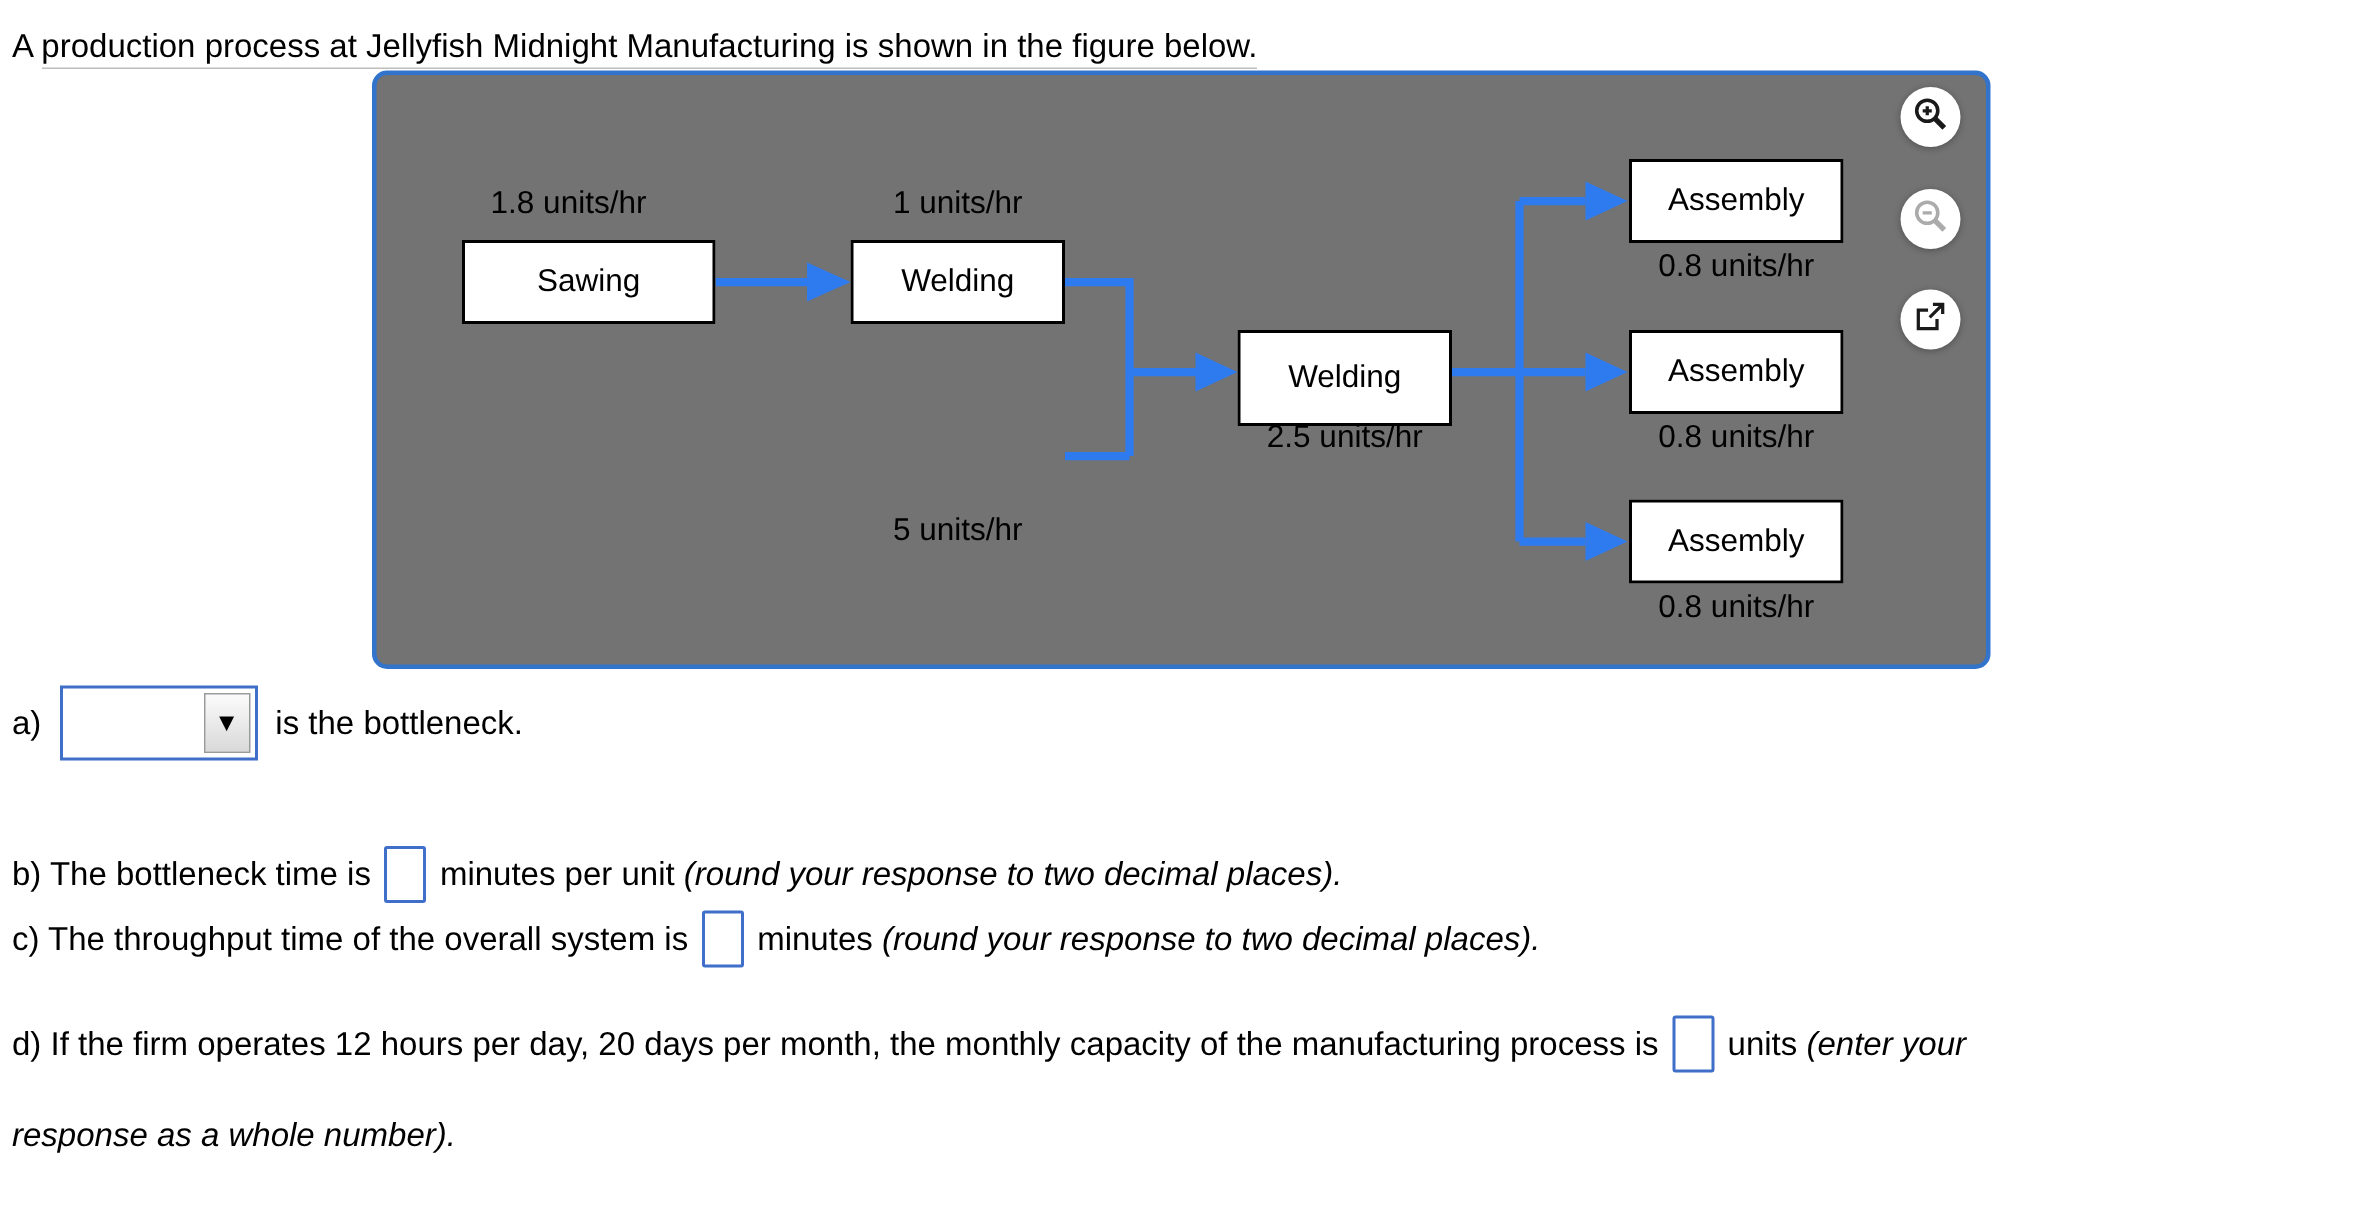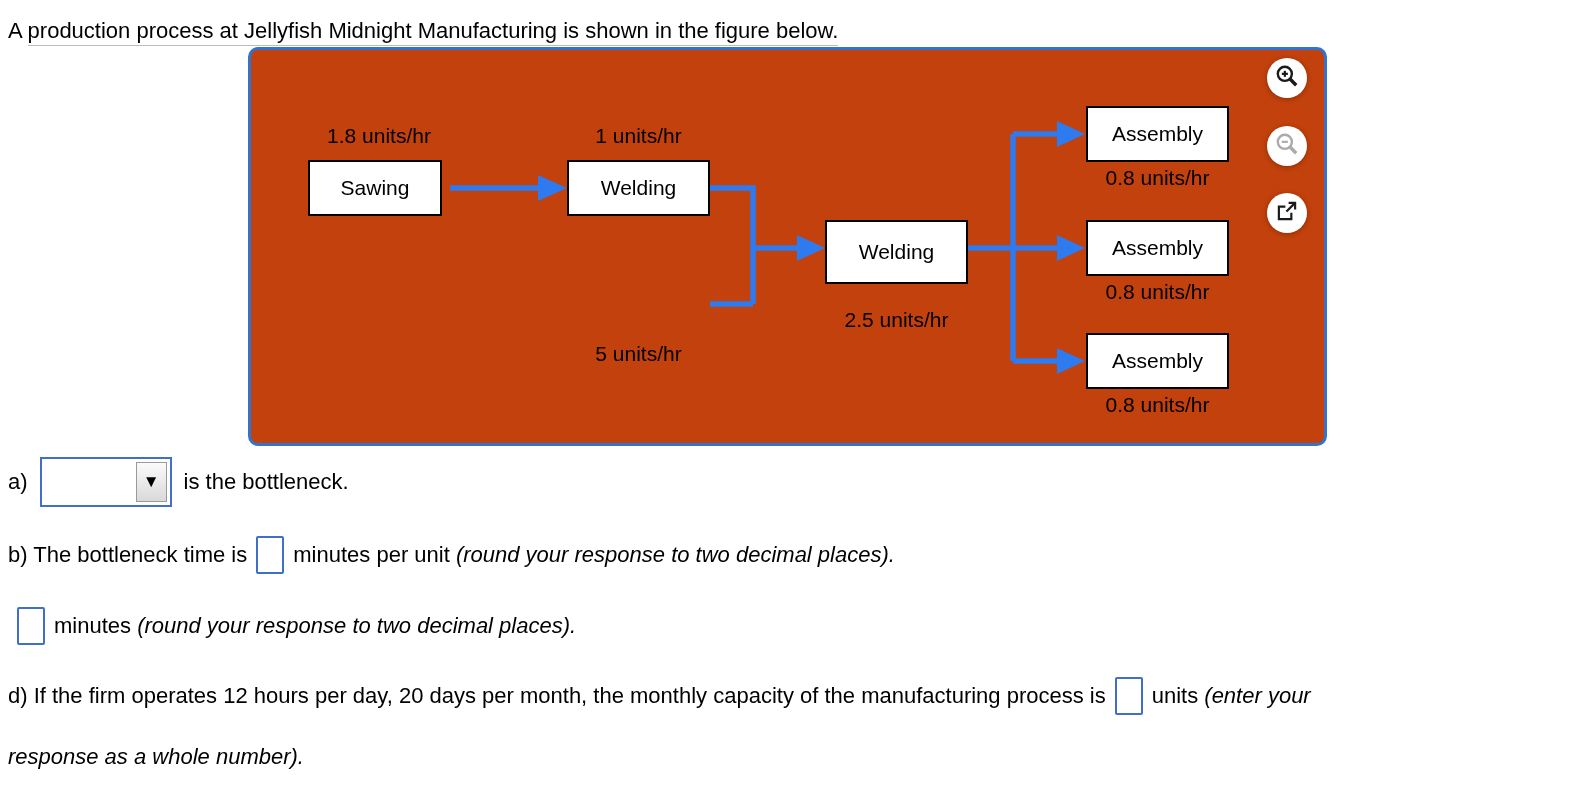--- a/index.html
+++ b/index.html
@@ -3,21 +3,21 @@
 <meta charset="utf-8">
 <style>
   html,body{margin:0;padding:0;background:#fff;}
   body{width:1571px;height:805px;position:relative;overflow:hidden;
        font-family:"Liberation Sans",sans-serif;color:#000;}
 
   .title{position:absolute;left:8px;top:18px;font-size:22px;white-space:nowrap;}
   .title .uline{border-bottom:1px solid #bdbdbd;padding-bottom:2px;}
 
   .figure-panel{position:absolute;left:248px;top:47px;width:1079px;height:399px;
-       border:3px solid #3273cc;border-radius:10px;background:#c2410c;box-sizing:border-box;text-decoration:underline;}
+       border:3px solid #3273cc;border-radius:10px;background:#737373;box-sizing:border-box;text-decoration:underline;}
   .fig-inner{position:absolute;left:0;top:0;width:1073px;height:393px;}
 
   .node{position:absolute;border:2.5px solid #000;background:#fff;box-sizing:border-box;
        display:flex;align-items:center;justify-content:center;font-size:21px;}
   .rate{position:absolute;font-size:21px;text-align:center;white-space:nowrap;}
 
   .arrows{position:absolute;left:0;top:0;}
 
   .iconbtn{position:absolute;width:40px;height:40px;border-radius:50%;background:#fff;
        box-shadow:0 1px 5px rgba(0,0,0,.3);display:flex;align-items:center;justify-content:center;
@@ -57,26 +57,26 @@
         <polygon points="546,185 574,198 546,211"></polygon>
         <polygon points="806,185 834,198 806,211"></polygon>
         <polygon points="806,71 834,84 806,97"></polygon>
         <polygon points="806,298 834,311 806,324"></polygon>
       </g>
     </svg>
 
     <div class="rate" style="left:57px;top:74px;width:142px;">1.8 units/hr</div>
     <div class="rate" style="left:316px;top:74px;width:143px;">1 units/hr</div>
     <div class="rate" style="left:316px;top:292px;width:143px;">5 units/hr</div>
-    <div class="rate" style="left:574px;top:230px;width:143px;margin-top:28px;">2.5 units/hr</div>
+    <div class="rate" style="left:574px;top:230px;width:143px;">2.5 units/hr</div>
     <div class="rate" style="left:835px;top:116px;width:143px;">0.8 units/hr</div>
     <div class="rate" style="left:835px;top:230px;width:143px;">0.8 units/hr</div>
     <div class="rate" style="left:835px;top:343px;width:143px;">0.8 units/hr</div>
 
-    <div class="node" style="left:57px;top:110px;width:134px;height:56px;">Sawing</div>
+    <div class="node" style="left:57px;top:110px;width:169px;height:56px;">Sawing</div>
     <div class="node" style="left:316px;top:110px;width:143px;height:56px;">Welding</div>
     <div class="node" style="left:574px;top:170px;width:143px;height:64px;">Welding</div>
     <div class="node" style="left:835px;top:56px;width:143px;height:56px;">Assembly</div>
     <div class="node" style="left:835px;top:170px;width:143px;height:56px;">Assembly</div>
     <div class="node" style="left:835px;top:283px;width:143px;height:56px;">Assembly</div>
 
     <div class="iconbtn" style="left:1016px;top:8px;">
       <span><svg width="26" height="26" viewBox="0 0 24 24">
         <circle cx="10" cy="10" r="6.5" fill="none" stroke="#1a1a1a" stroke-width="2.2"></circle>
         <line x1="14.8" y1="14.8" x2="20.5" y2="20.5" stroke="#1a1a1a" stroke-width="3.2"></line>
@@ -103,28 +103,29 @@
 
 <div class="row" style="left:8px;top:456px;height:52px;">
   <span>a)</span>
   <div class="dropdown">
     <span></span>
     <span class="dropbtn">▼</span>
   </div>
   <span>is the bottleneck.</span>
 </div>
 
-<div class="row" style="left:8px;top:534px;height:42px;">
+<div class="row" style="left:8px;top:562px;height:42px;">
   <span>b) The bottleneck time is</span>
   <input class="ansbox" type="text" value="" style="">
   <span>minutes per unit </span>
   <span class="it">(round your response to two decimal places).</span>
 </div>
 
 <div class="row" style="left:8px;top:605px;height:42px;">
+  <span>c) The throughput time of the overall system is</span>
   <input class="ansbox" type="text" value="" style="">
   <span>minutes </span>
   <span class="it">(round your response to two decimal places).</span>
 </div>
 
 <div class="row" style="left:8px;top:675px;height:42px;">
   <span>d) If the firm operates 12 hours per day, 20 days per month, the monthly capacity of the manufacturing process is</span>
   <input class="ansbox" type="text" value="" style="">
   <span>units </span>
   <span class="it">(enter your</span>

